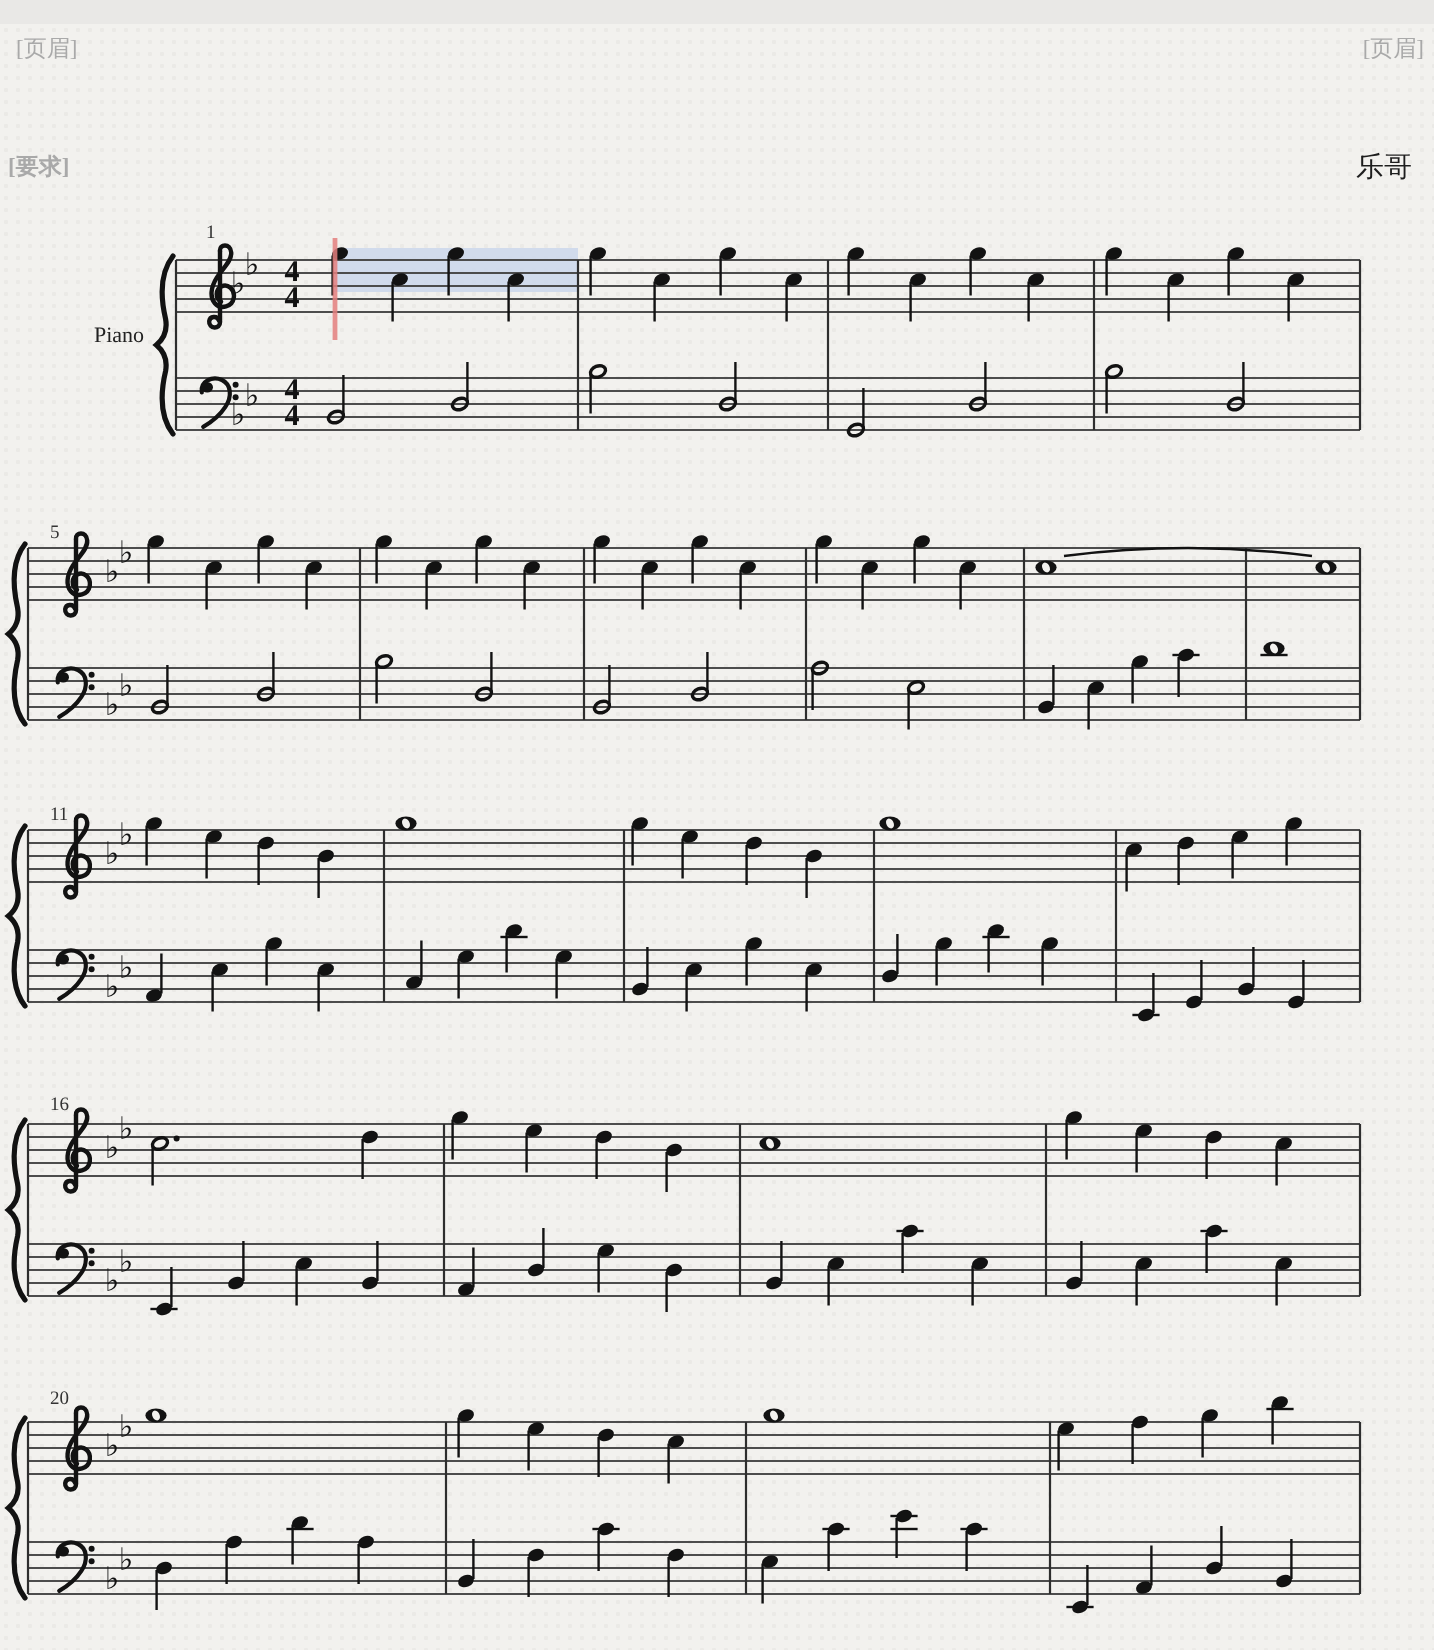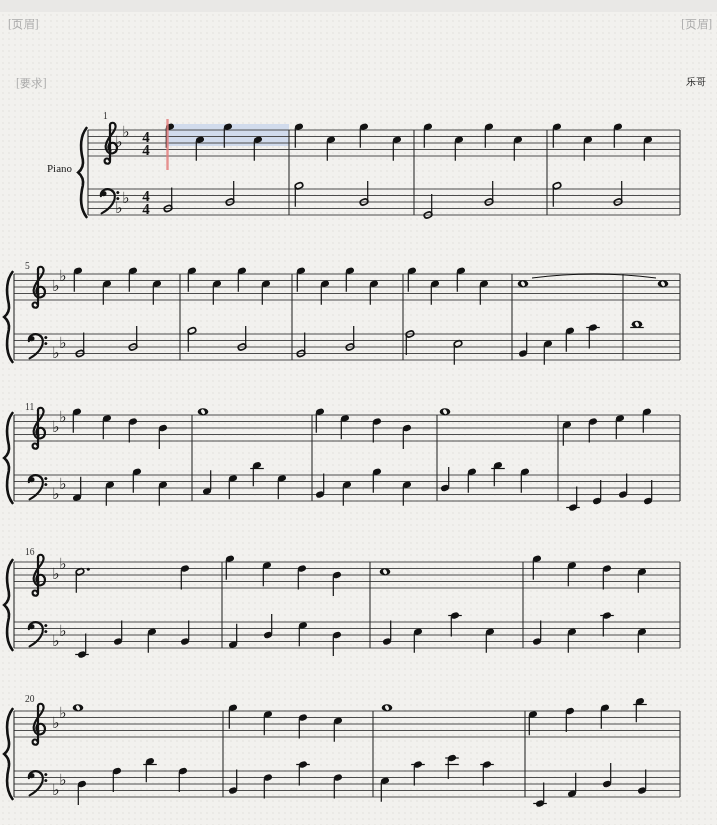--- a/index.html
+++ b/index.html
@@ -7,26 +7,26 @@
     position:relative;width:717px;height:825px;margin:12px auto;
     background:#f2f1ee;
     background-image:radial-gradient(rgba(90,85,75,0.05) 1px, transparent 1.2px);
     background-size:6px 6px;
     font-family:"Liberation Serif","DejaVu Serif",serif;
     overflow:hidden;
   }
   .ph{position:absolute;color:#a9a9a9;font-size:11.5px;font-family:"Liberation Serif",serif;}
   #hdr-l{left:8px;top:5px;}
   #hdr-r{right:5px;top:5px;}
-  #frame-req{left:16px;top:64px;}
+  #frame-req{left:4px;top:64px;font-weight:bold;}
   #title{
     position:absolute;left:0;right:0;top:7px;text-align:center;
     font-size:24px;color:#161616;letter-spacing:2px;font-family:"Liberation Serif","DejaVu Serif",serif;
   }
-  #composer{position:absolute;right:11px;top:63px;font-size:10px;color:#1d1d1d;}
+  #composer{position:absolute;right:11px;top:63px;font-size:14px;color:#1d1d1d;}
   #instrument{position:absolute;left:47px;top:150px;font-size:11px;color:#222;}
   #score-svg{position:absolute;left:0;top:0;}
 </style>
 </head>
 <body>
 
 <div id="page">
   <div id="hdr-l" class="ph">[页眉]</div>
   <div id="hdr-r" class="ph">[页眉]</div>
   <div id="frame-req" class="ph">[要求]</div>

